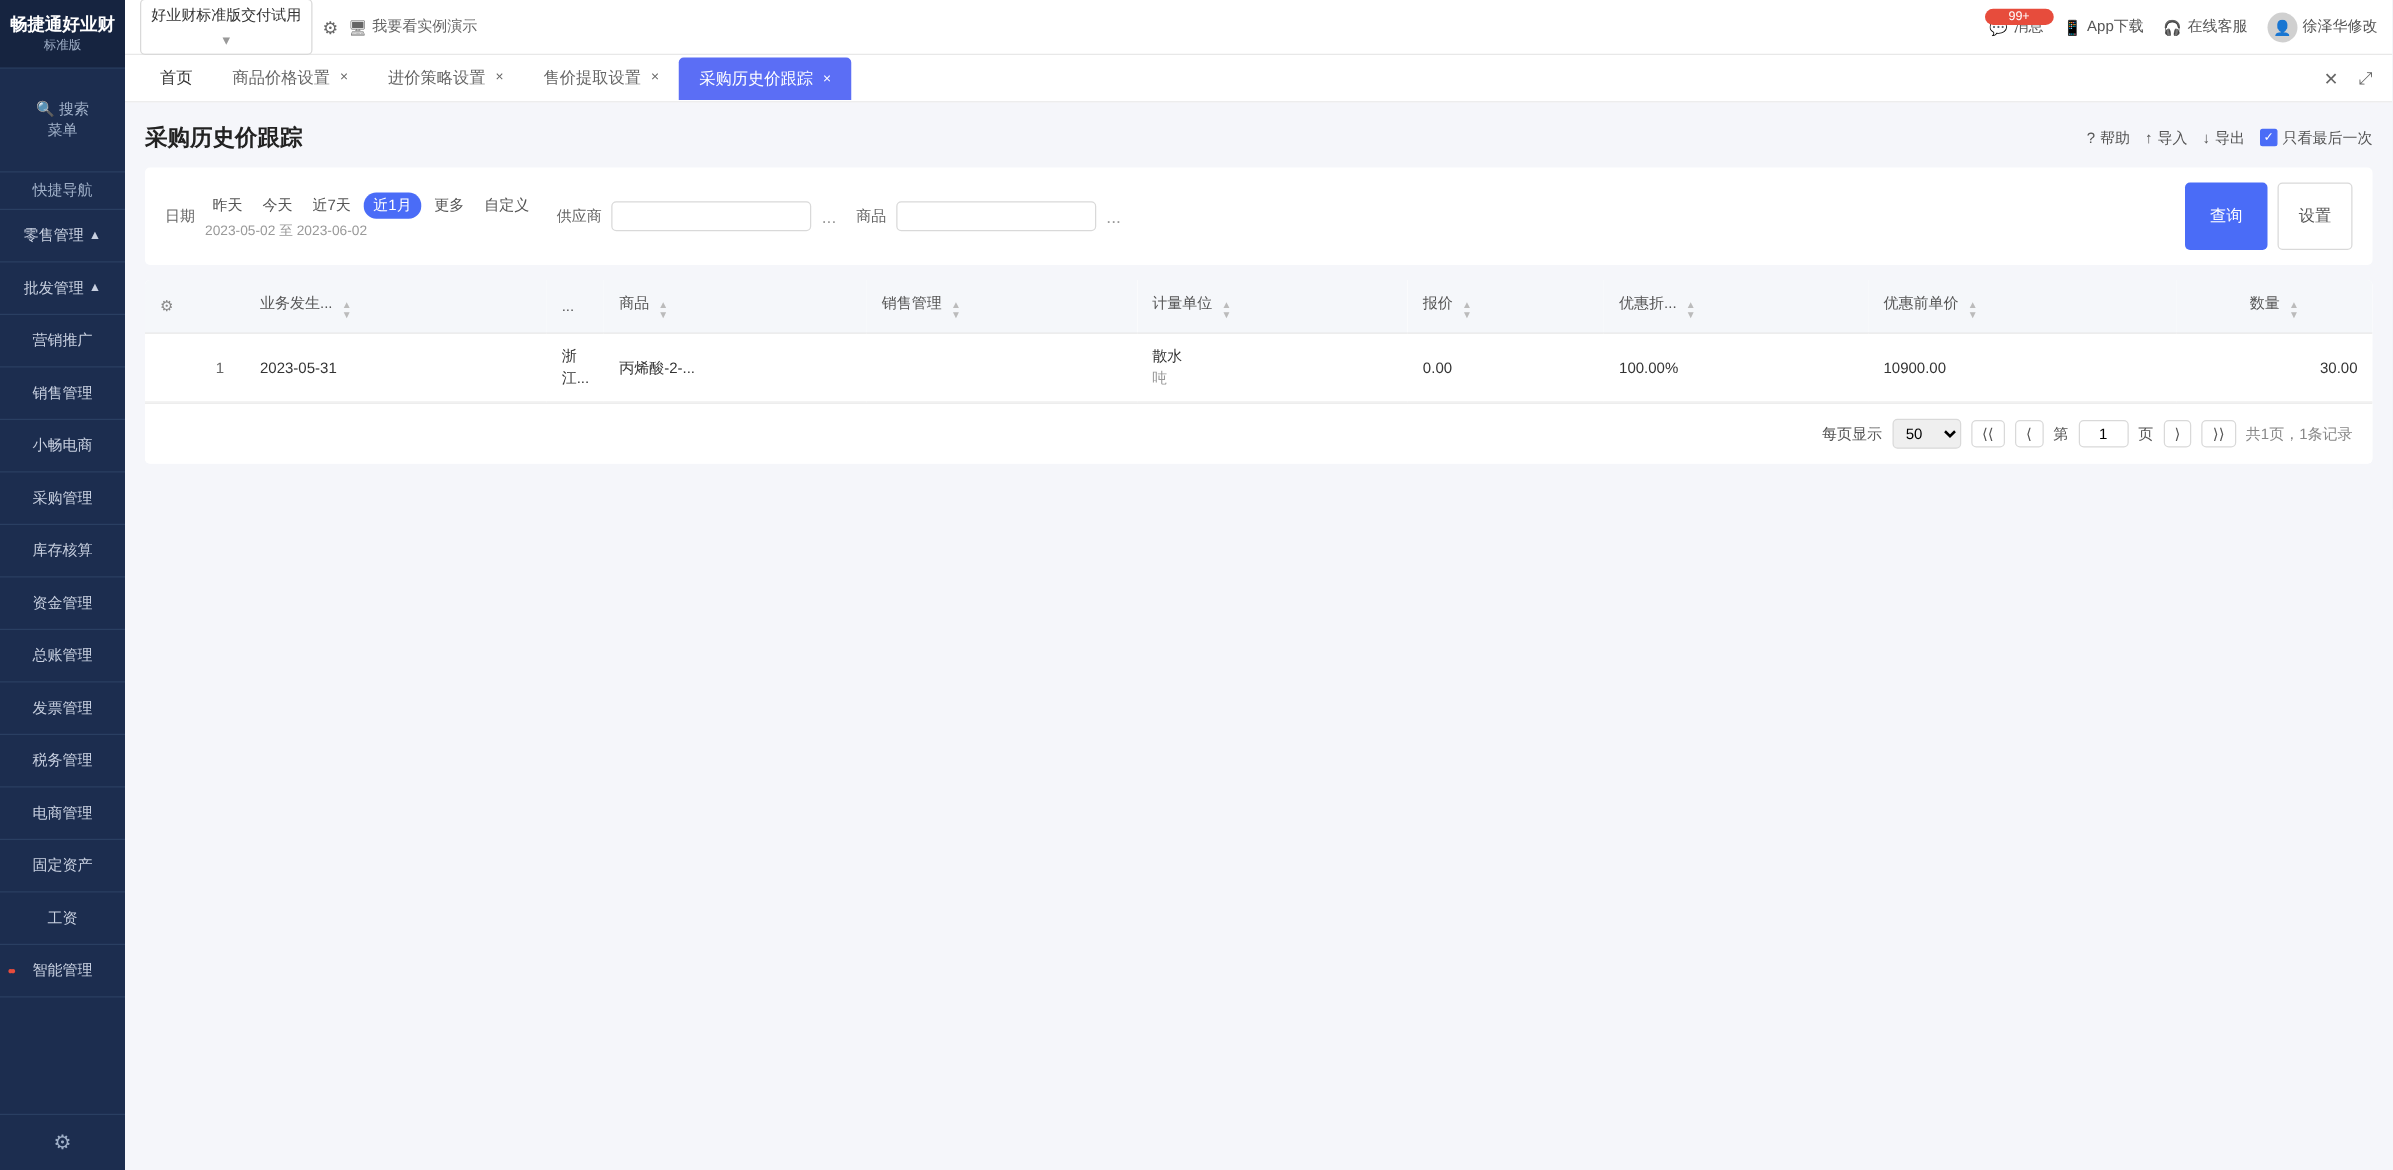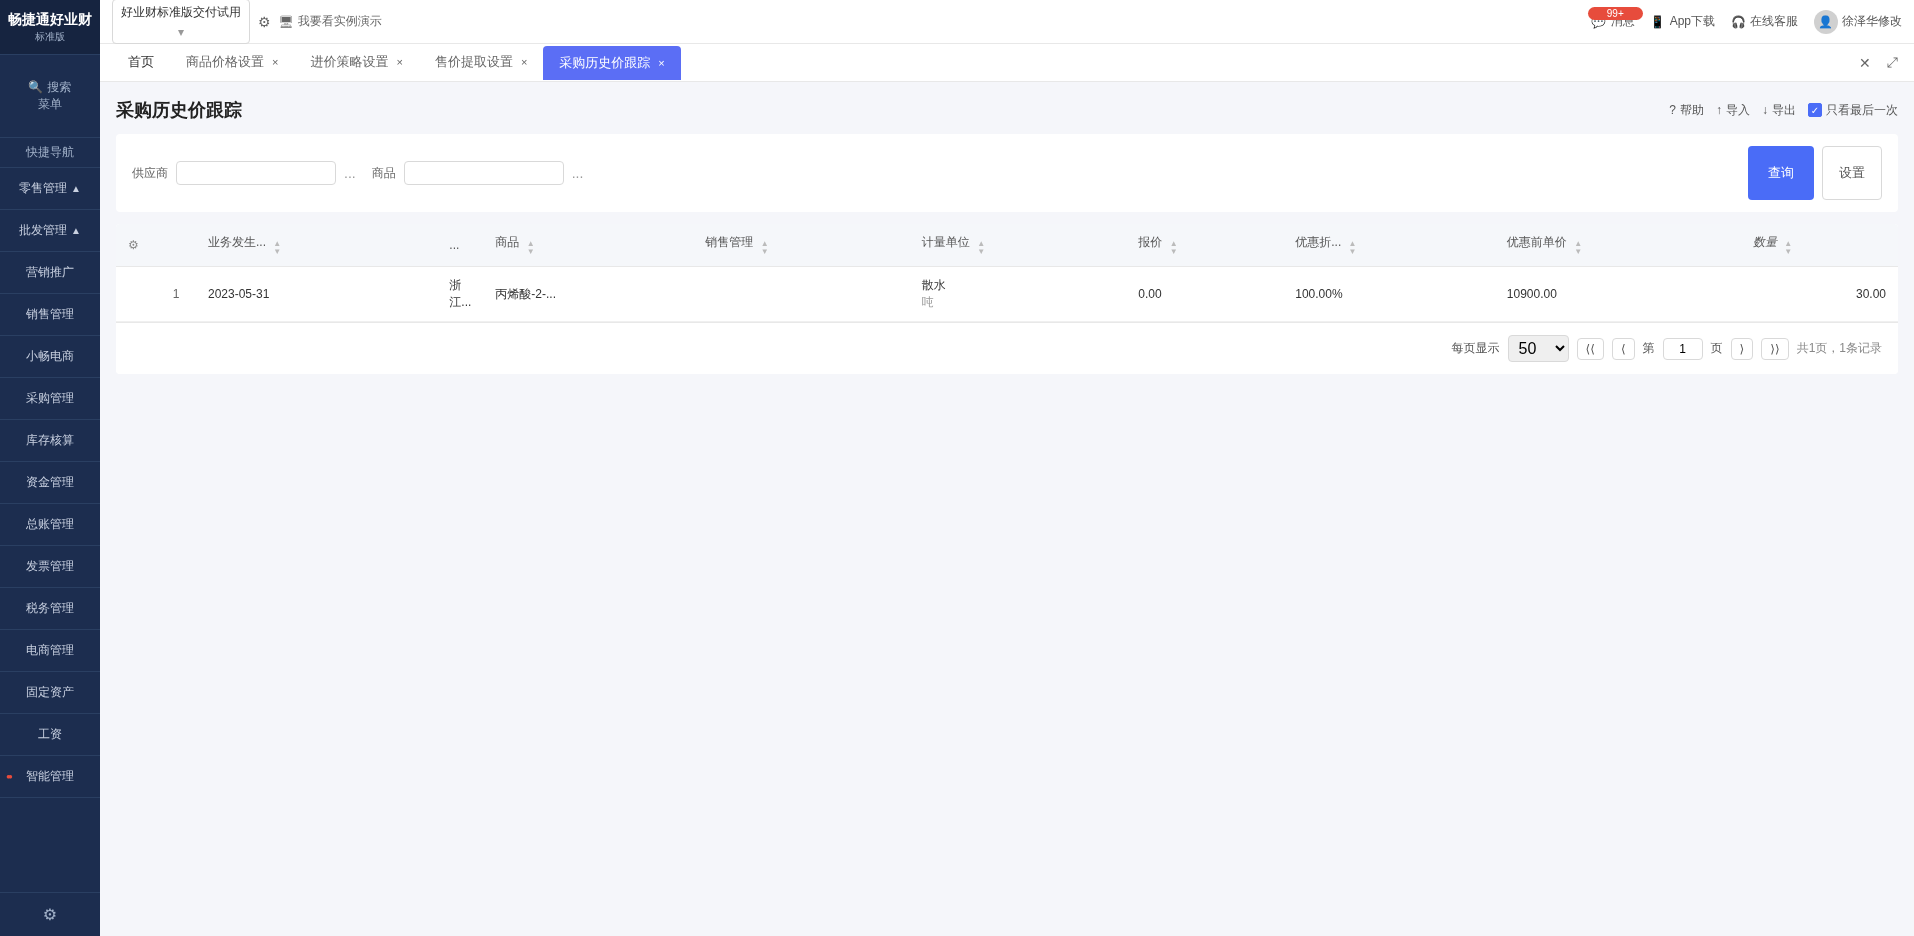--- a/index.html
+++ b/index.html
@@ -73,21 +73,21 @@
     thead tr { background: #f5f7fa; }
     th { padding: 10px 12px; text-align: left; color: #555; font-weight: normal; border-bottom: 1px solid #e8e8e8; white-space: nowrap; position: relative; }
     th .sort-icons { display: inline-flex; flex-direction: column; margin-left: 4px; gap: 0; }
     th .sort-icon { font-size: 8px; color: #bbb; line-height: 1; }
     td { padding: 10px 12px; border-bottom: 1px solid #f0f0f0; color: #333; }
     .th-gear { color: #888; cursor: pointer; }
     .row-num { color: #666; text-align: center; }
 
     
     .pagination { background: #fff; padding: 12px 16px; display: flex; align-items: center; justify-content: flex-end; gap: 8px; border-top: 1px solid #e8e8e8; font-size: 12px; color: #555; }
-    .page-size-select { border: 1px solid #d9d9d9; border-radius: 4px; padding: 3px 6px; font-size: 16px; }
+    .page-size-select { border: 1px solid #d9d9d9; border-radius: 4px; padding: 3px 6px; font-size: 12px; }
     .page-btn { border: 1px solid #d9d9d9; background: #fff; border-radius: 4px; padding: 3px 8px; cursor: pointer; color: #555; font-size: 12px; }
     .page-btn:disabled { color: #bbb; cursor: not-allowed; }
     .page-input { border: 1px solid #d9d9d9; border-radius: 4px; padding: 3px 6px; font-size: 12px; width: 40px; text-align: center; }
     .page-info { color: #888; }
   </style>
 </head>
 <body>
 
 <div class="sidebar">
   <div class="sidebar-logo">
@@ -235,20 +235,34 @@
         </div>
         <label class="checkbox-label">
           <div class="checkbox-box">✓</div>
           <span>只看最后一次</span>
         </label>
       </div>
     </div>
 
     <div class="filter-bar">
       <div class="filter-group">
+        <span class="filter-label">日期</span>
+        <div class="filter-date-col">
+          <div class="filter-date-options">
+            <span class="filter-date-btn">昨天</span>
+            <span class="filter-date-btn">今天</span>
+            <span class="filter-date-btn">近7天</span>
+            <span class="filter-date-btn active">近1月</span>
+            <span class="filter-date-btn">更多</span>
+            <span class="filter-date-btn">自定义</span>
+          </div>
+          <div class="filter-date-range">2023-05-02 至 2023-06-02</div>
+        </div>
+      </div>
+      <div class="filter-group">
         <span class="filter-label">供应商</span>
         <input class="filter-input" type="text" style="width: 160px;">
         <span class="filter-dots">...</span>
       </div>
       <div class="filter-group">
         <span class="filter-label">商品</span>
         <input class="filter-input" type="text" style="width: 160px;">
         <span class="filter-dots">...</span>
       </div>
       <div class="filter-actions">
@@ -310,21 +324,21 @@
                 <span class="sort-icon">▼</span>
               </span>
             </th>
             <th>
               <span>优惠前单价</span>
               <span class="sort-icons">
                 <span class="sort-icon">▲</span>
                 <span class="sort-icon">▼</span>
               </span>
             </th>
-            <th style="text-align:left;font-style:italic;">
+            <th style="text-align:center;">
               <span>数量</span>
               <span class="sort-icons">
                 <span class="sort-icon">▲</span>
                 <span class="sort-icon">▼</span>
               </span>
             </th>
           </tr>
         </thead>
         <tbody>
           <tr>

